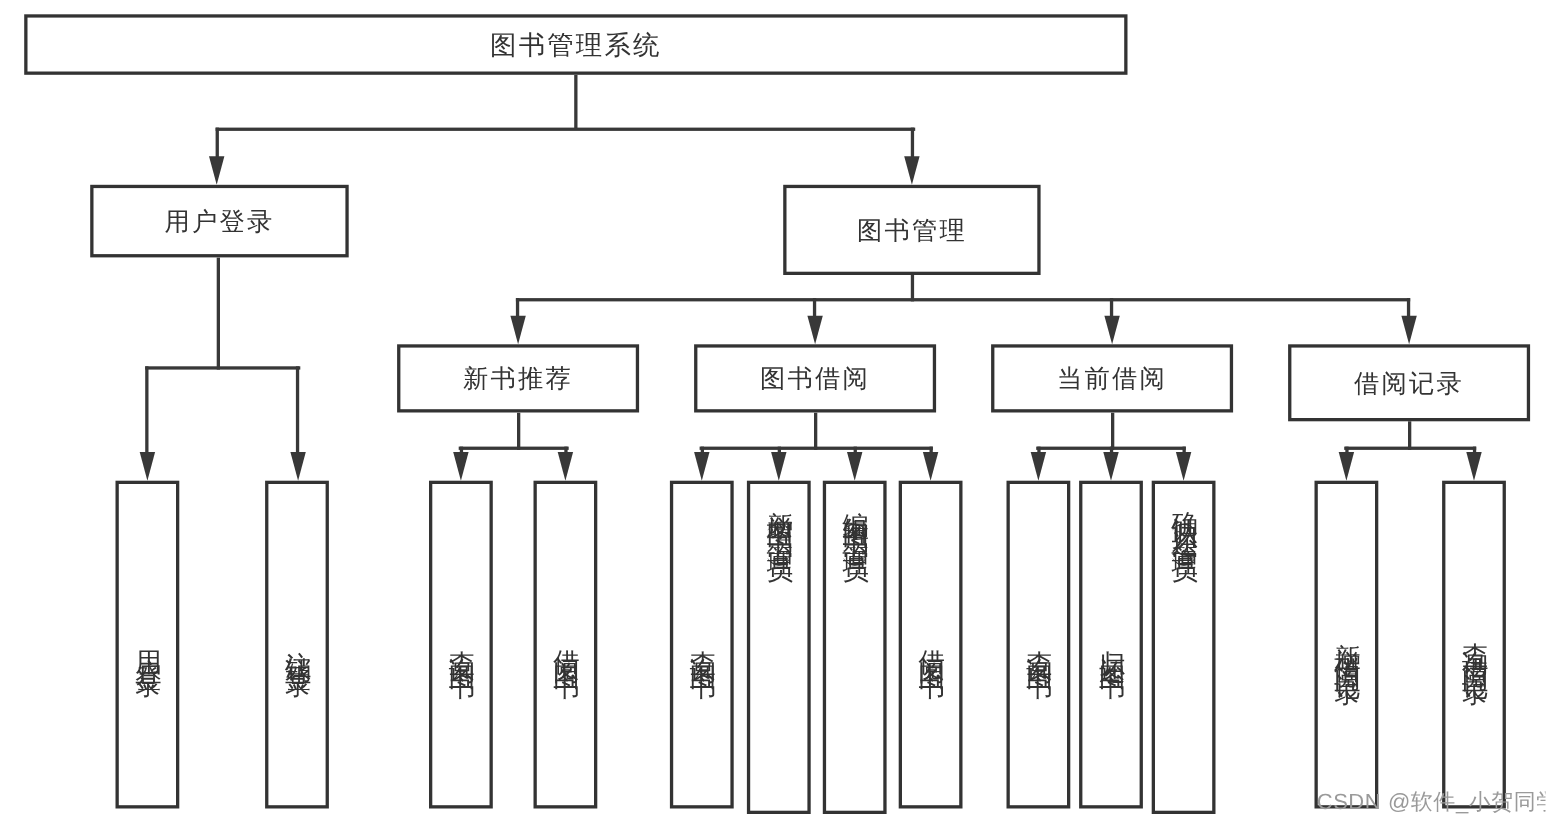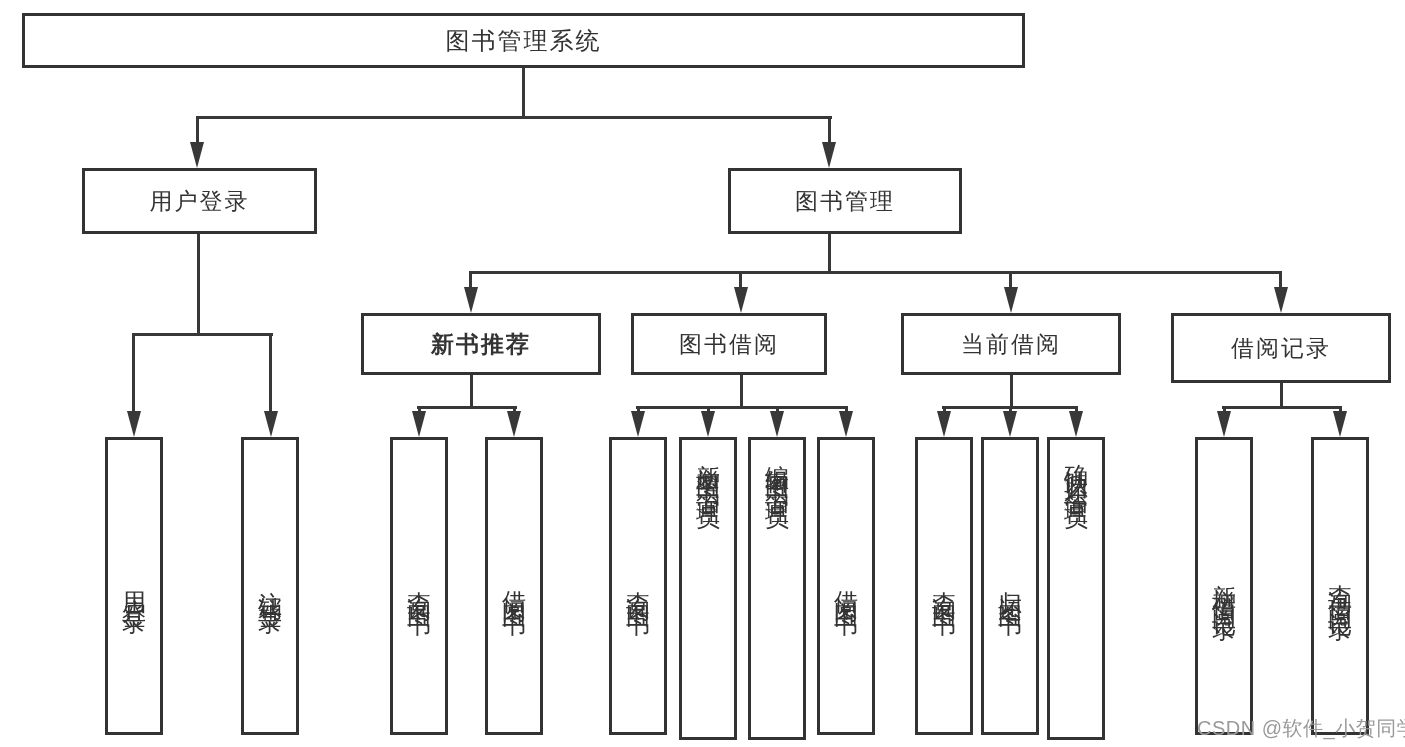--- a/index.html
+++ b/index.html
@@ -86,42 +86,42 @@
   <div class="box root" style="left:22px; top:13px; width:1003px; height:55px;">图书管理系统</div>
 
   <div class="vl" style="left:522px; top:68px; height:50px;"></div>
   <div class="hl" style="left:196px; top:116px; width:636px;"></div>
   <div class="vl" style="left:196px; top:116px; height:30px;"></div>
   <div class="vl" style="left:828px; top:116px; height:30px;"></div>
   <div class="arrow" style="left:190px; top:142px;"></div>
   <div class="arrow" style="left:822px; top:142px;"></div>
 
   <div class="box" style="left:82px; top:168px; width:235px; height:66px;">用户登录</div>
-  <div class="box" style="left:712px; top:168px; width:234px; height:66px;margin-left:16px;">图书管理</div>
+  <div class="box" style="left:712px; top:168px; width:234px; height:82px;">图书管理</div>
 
   <div class="vl" style="left:197px; top:234px; height:102px;"></div>
   <div class="hl" style="left:132px; top:333px; width:141px;"></div>
   <div class="vl" style="left:132px; top:333px; height:82px;"></div>
   <div class="vl" style="left:269px; top:333px; height:82px;"></div>
   <div class="arrow" style="left:127px; top:411px;"></div>
   <div class="arrow" style="left:264px; top:411px;"></div>
 
   <div class="vl" style="left:828px; top:234px; height:40px;"></div>
   <div class="hl" style="left:469px; top:271px; width:813px;"></div>
   <div class="vl" style="left:469px; top:271px; height:20px;"></div>
   <div class="vl" style="left:739px; top:271px; height:20px;"></div>
   <div class="vl" style="left:1009px; top:271px; height:20px;"></div>
   <div class="vl" style="left:1279px; top:271px; height:20px;"></div>
   <div class="arrow" style="left:464px; top:287px;"></div>
   <div class="arrow" style="left:734px; top:287px;"></div>
   <div class="arrow" style="left:1004px; top:287px;"></div>
   <div class="arrow" style="left:1274px; top:287px;"></div>
 
-  <div class="box" style="left:361px; top:313px; width:240px; height:62px;font-weight:bold;">新书推荐</div>
-  <div class="box" style="left:631px; top:313px; width:196px; height:62px;">图书借阅</div>
+  <div class="box" style="left:361px; top:313px; width:220px; height:62px;">新书推荐</div>
+  <div class="box" style="left:631px; top:313px; width:220px; height:62px;">图书借阅</div>
   <div class="box" style="left:901px; top:313px; width:220px; height:62px;">当前借阅</div>
   <div class="box" style="left:1171px; top:313px; width:220px; height:70px;">借阅记录</div>
 
   <div class="vl" style="left:470px; top:375px; height:34px;"></div>
   <div class="hl" style="left:417px; top:406px; width:100px;"></div>
   <div class="vl" style="left:418px; top:406px; height:9px;"></div>
   <div class="vl" style="left:513px; top:406px; height:9px;"></div>
   <div class="arrow" style="left:412px; top:411px;"></div>
   <div class="arrow" style="left:507px; top:411px;"></div>
 

